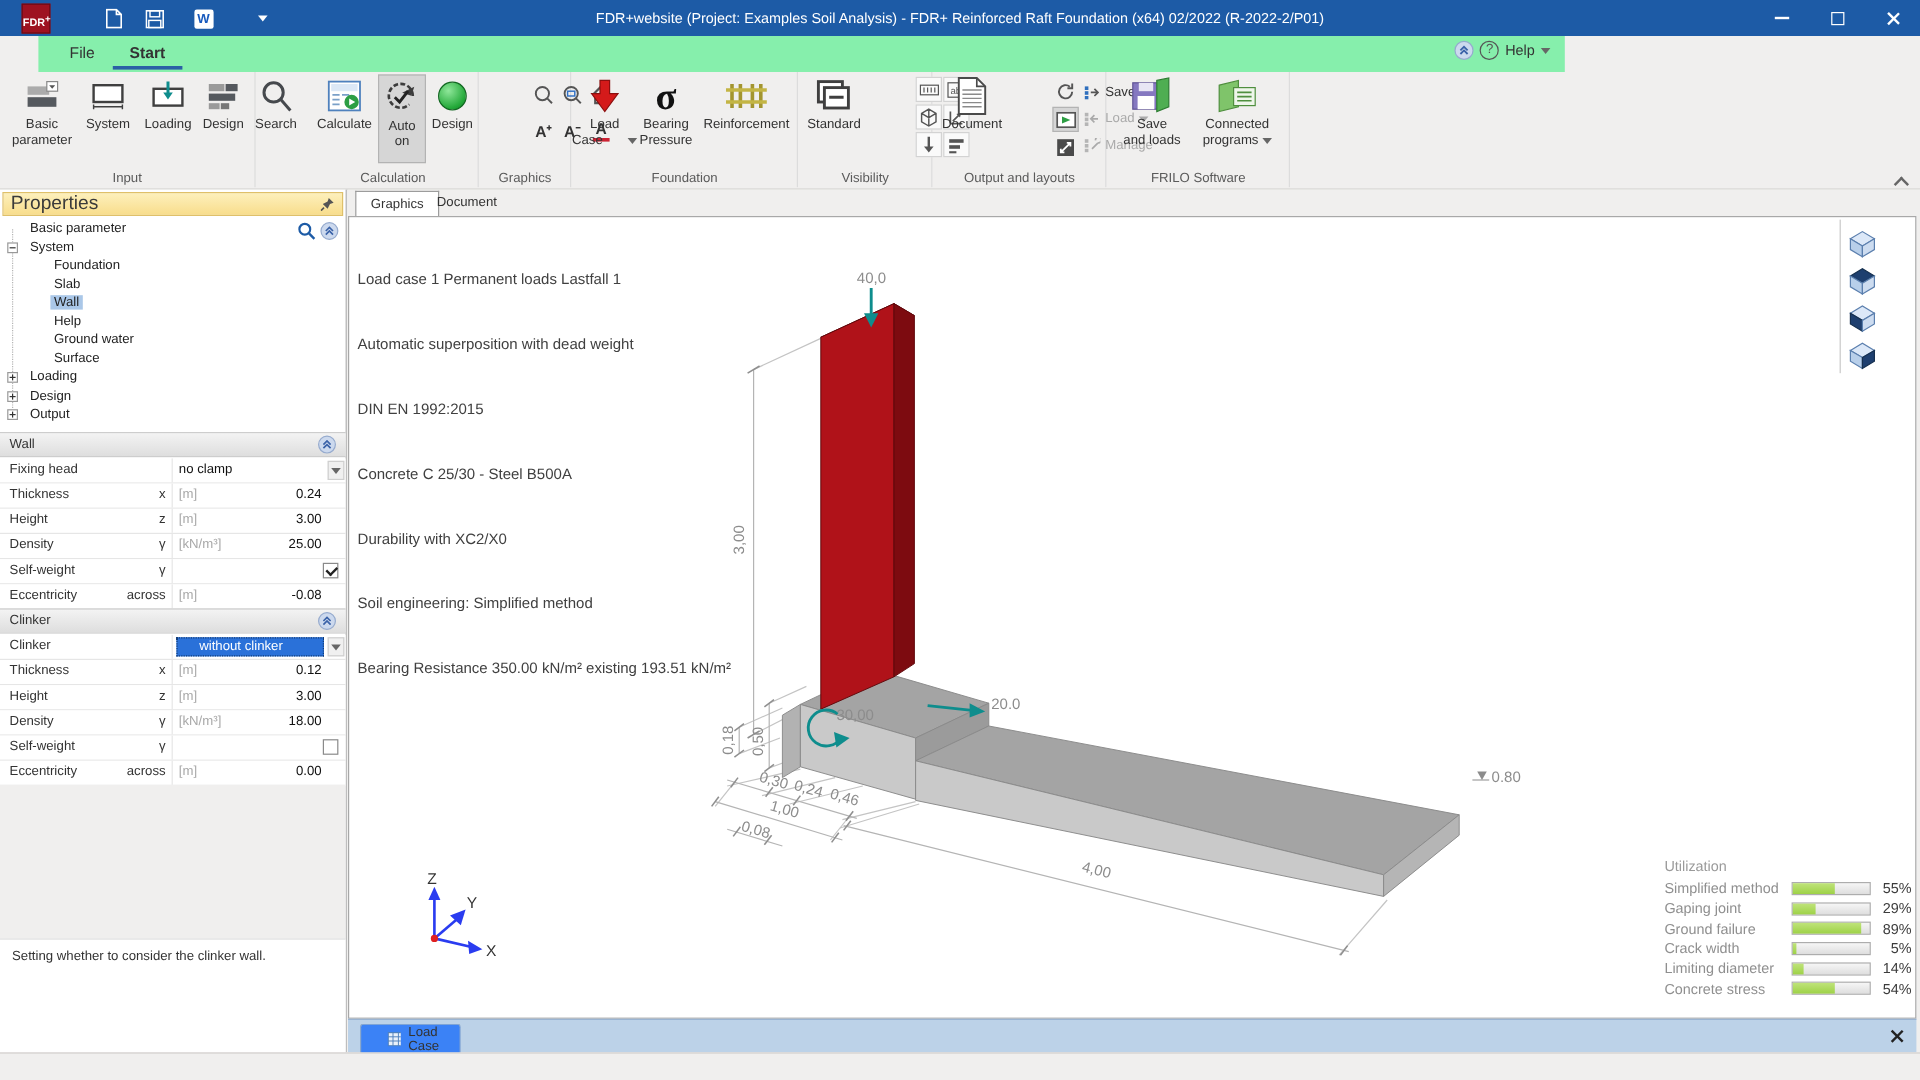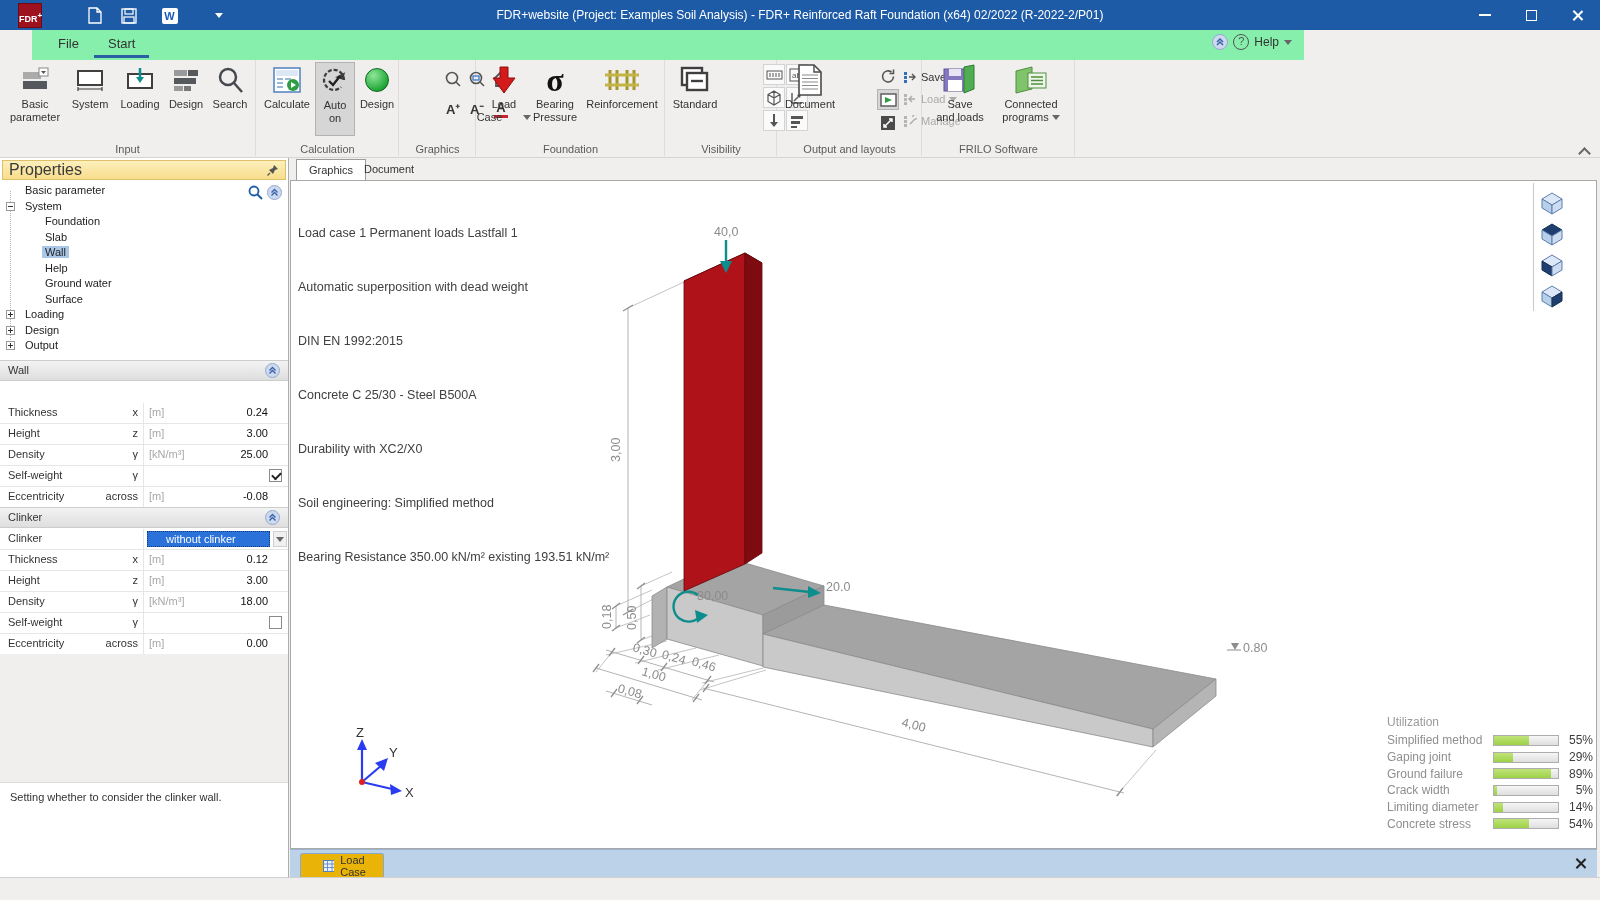--- a/index.html
+++ b/index.html
@@ -18,21 +18,21 @@
   .max-glyph { width:11px; height:11px; border:1.5px solid #fff; }
   .x-glyph { position:relative; width:13px; height:13px; }
   .x-glyph::before,.x-glyph::after { content:""; position:absolute; left:6px; top:0; width:1.6px; height:13px; background:#fff; }
   .x-glyph::before { transform:rotate(45deg);} .x-glyph::after { transform:rotate(-45deg);}
   #word-ic { width:16px; height:16px; background:#fff; border-radius:2px; color:#185abd; font-weight:bold; font-size:11px; text-align:center; line-height:16px; }
   .qa-caret { width:0; height:0; border-left:4px solid transparent; border-right:4px solid transparent; border-top:5px solid #fff; }
 
   
   #tabsrow { position:absolute; left:0; top:30px; width:1272px; height:30px; background:#86efac;margin-left:32px; }
   .rtab { position:absolute; top:0; height:28px; line-height:28px; font-size:13px; padding:0 14px; color:#333; }
-  .rtab.active { font-weight:normal; border-bottom:3px solid #2b5fa5; }
+  .rtab.active { font-weight:bold; border-bottom:3px solid #2b5fa5; }
   #help-area { position:absolute; right:12px; top:4px; display:flex; align-items:center; gap:5px; font-size:12px; color:#333; }
   .circ-q { width:16px; height:16px; border:1.5px solid #555; border-radius:50%; text-align:center; line-height:13px; font-size:11px; color:#555; }
   .caret-dn { width:0; height:0; border-left:4px solid transparent; border-right:4px solid transparent; border-top:5px solid #666; }
   .chevcirc { width:16px; height:16px; border-radius:50%; background:#ccd9ee; border:1px solid #96abce; display:flex; align-items:center; justify-content:center; }
 
   
   #ribbon { position:absolute; left:0; top:60px; width:1600px; height:98px; border-bottom:1px solid #d6d4d2; }
   .rgroup { position:absolute; top:0; height:96px; border-right:1px solid #dcdcdc; }
   .rgroup-label { position:absolute; bottom:1px; left:0; width:100%; text-align:center; font-size:11px; color:#5a5a5a; }
   .rbtn { position:absolute; top:2px; display:flex; flex-direction:column; align-items:center; font-size:11px; line-height:13px; color:#333; text-align:center; }
@@ -87,21 +87,21 @@
   #cube-sep { position:absolute; left:1242px; top:2px; width:1px; height:128px; background:#c9c9c9; }
   .cube { position:absolute; left:1248px; width:26px; height:24px; }
   #util { position:absolute; left:1096px; top:534px; width:206px; font-size:12px; }
   #util .title { color:#9a9a9a; margin-bottom:3px; }
   .util-row { display:flex; align-items:center; height:16.7px; }
   .util-label { width:106px; color:#8f8f8f; white-space:nowrap; }
   .util-track { width:66px; height:11px; border:1px solid #adadad; background:linear-gradient(#f6f6f6,#dedede); }
   .util-fill { height:100%; background:linear-gradient(#bfe37a,#9ed247); }
   .util-pct { flex:1; text-align:right; color:#3c3c3c; }
   #bottom-bar { position:absolute; left:0; top:691px; width:1307px; height:28px; background:#bcd2e8; border-top:1px solid #9ab4d2; }
-  #lc-tab { position:absolute; left:10px; top:3px; width:84px; height:25px; background:#eab308; border:1px solid #8aa8cc; border-bottom:none; border-radius:3px 3px 0 0; display:flex; align-items:center; gap:6px; padding-left:22px; font-size:11px; color:#333; }
+  #lc-tab { position:absolute; left:10px; top:3px; width:84px; height:25px; background:#3b82f6; border:1px solid #8aa8cc; border-bottom:none; border-radius:3px 3px 0 0; display:flex; align-items:center; gap:6px; padding-left:22px; font-size:11px; color:#333; }
   #bb-close { position:absolute; right:10px; top:7px; width:13px; height:13px; }
   #bb-close::before,#bb-close::after { content:""; position:absolute; left:6px; top:0; width:1.8px; height:13px; background:#222; }
   #bb-close::before { transform:rotate(45deg);} #bb-close::after { transform:rotate(-45deg);}
   #statusbar { position:absolute; left:0; top:877px; width:1600px; height:23px; background:#f0efee; border-top:1px solid #d2d0ce; }
   svg text { font-family:"Liberation Sans",sans-serif; }
 </style>
 </head>
 <body>
 
 <div id="app">
@@ -148,21 +148,21 @@
           </svg>
       </div>
       <div class="circ-q">?</div>
       <span>Help</span>
       <div class="caret-dn"></div>
     </div>
   </div>
 
   <div id="ribbon">
 
-    <div class="rgroup" style="left:0;width:256px">
+    <div class="rgroup" style="left:0;width:213px">
       <div class="rbtn" style="left:6px;width:58px">
         <div class="ric">
           <svg width="30" height="28">
               <rect x="3" y="6" width="18" height="7" fill="#ababab"></rect>
               <rect x="3" y="15" width="24" height="8" fill="#55595e"></rect>
               <rect x="19" y="2" width="9" height="8" fill="#fff" stroke="#888"></rect>
               <path d="M21,5 l2.5,3 l2.5,-3 z" fill="#555"></path>
             </svg>
         </div>
         <span>Basic</span>
@@ -493,20 +493,29 @@
     <div class="titem root" style="top:149px"><span class="expander plus"></span><span class="tlabel">Loading</span></div>
     <div class="titem root" style="top:165px"><span class="expander plus"></span><span class="tlabel">Design</span></div>
     <div class="titem root" style="top:180px"><span class="expander plus"></span><span class="tlabel">Output</span></div>
 
     <div class="sect-head" style="top:202px">
       <span>Wall</span>
       <div class="chevcirc">
           <svg width="9" height="9">
             <path d="M1.5,4.5 L4.5,1.5 L7.5,4.5 M1.5,7.5 L4.5,4.5 L7.5,7.5" fill="none" stroke="#3a62a8" stroke-width="1.4"></path>
           </svg>
+        </div>
+    </div>
+    <div class="prow" style="top:224px">
+      <span class="plabel">Fixing head</span>
+      <div class="pright">
+          <span class="dd-plain">no clamp</span>
+        <div class="dd-caret-btn">
+            <span class="caret-dn"></span>
+          </div>
         </div>
     </div>
     <div class="prow" style="top:245px">
       <span class="plabel">Thickness</span>
         <span class="psub">x</span>
       <div class="pright">
           <span class="punit">[m]</span>
           <span class="pval">0.24</span>
         </div>
     </div>

